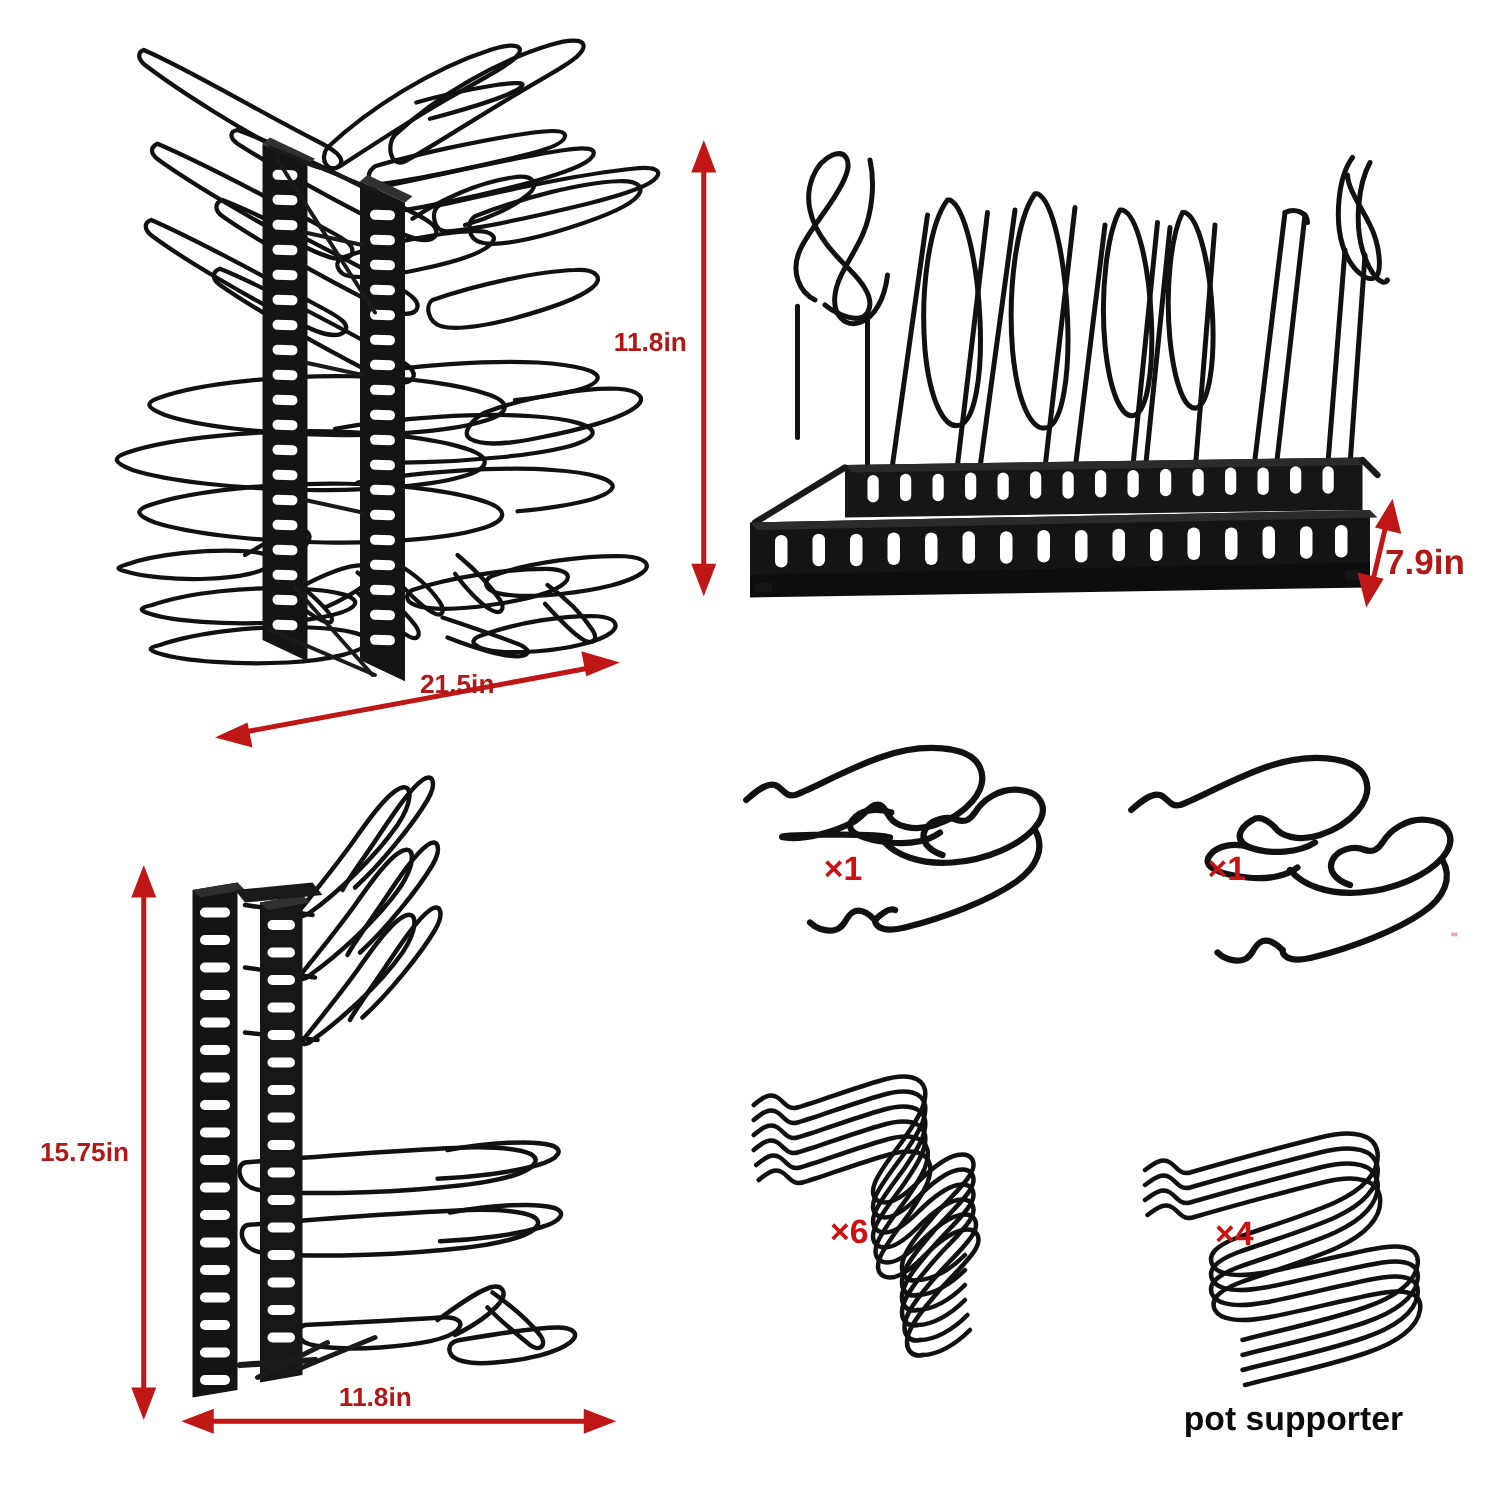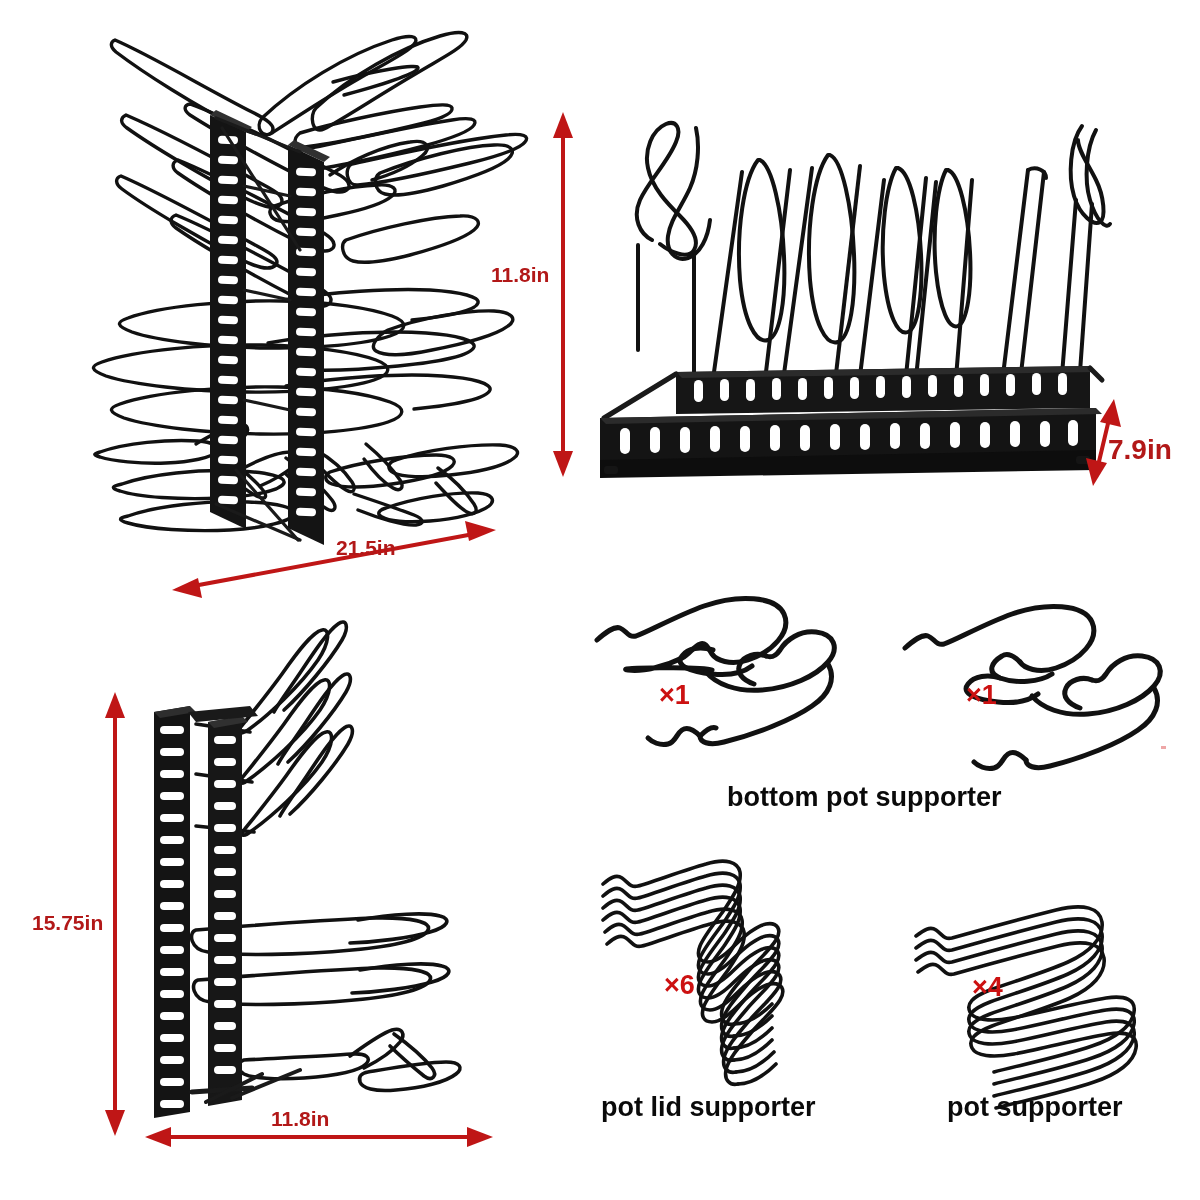--- a/index.html
+++ b/index.html
@@ -26,21 +26,21 @@
   .d-79 { left:1108px; top:434px; font-size:28px; }
   .d-215{ left:296px; top:536px; font-size:21px;margin-left:40px; }
   .d-1575{ left:32px;  top:911px; font-size:21px; }
   .d-118b{ left:271px; top:1107px; font-size:21px; }
   .q1a{ left:659px; top:680px; }
   .q1b{ left:966px; top:680px; }
   .q6 { left:664px; top:970px; }
   .q4 { left:972px; top:972px; }
   .lbl-bottom{ left:727px; top:782px; }
   .lbl-lid{ left:601px; top:1092px; }
-  .lbl-pot{ left:947px; top:1092px; }
+  .lbl-pot{ left:947px; top:1120px; }
   .speck{ position:absolute; left:1161px; top:746px; width:5px; height:3px;
           background:#e88a8a; opacity:.75; }
 </style>
 </head>
 <body>
 
 <div id="stage">
 
   <svg class="layer" viewBox="0 0 1200 1200">
     <defs>
@@ -443,20 +443,18 @@
     <span class="dimtext d-79">7.9in</span>
     <span class="dimtext d-215">21.5in</span>
     <span class="dimtext d-1575">15.75in</span>
     <span class="dimtext d-118b">11.8in</span>
 
     <span class="qty q1a">×1</span>
     <span class="qty q1b">×1</span>
     <span class="qty q6">×6</span>
     <span class="qty q4">×4</span>
 
-    <span class="partlabel lbl-bottom">bottom pot supporter</span>
-    <span class="partlabel lbl-lid">pot lid supporter</span>
     <span class="partlabel lbl-pot">pot supporter</span>
 
     <span class="speck"></span>
   </div>
 
 </div>
 
 </body></html>

